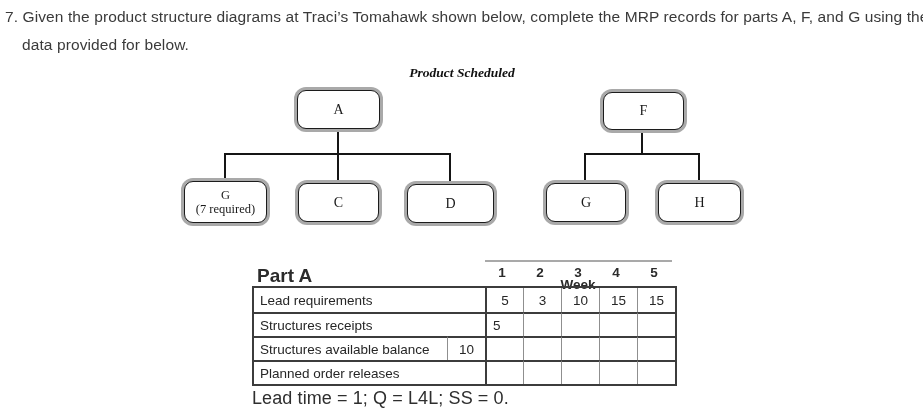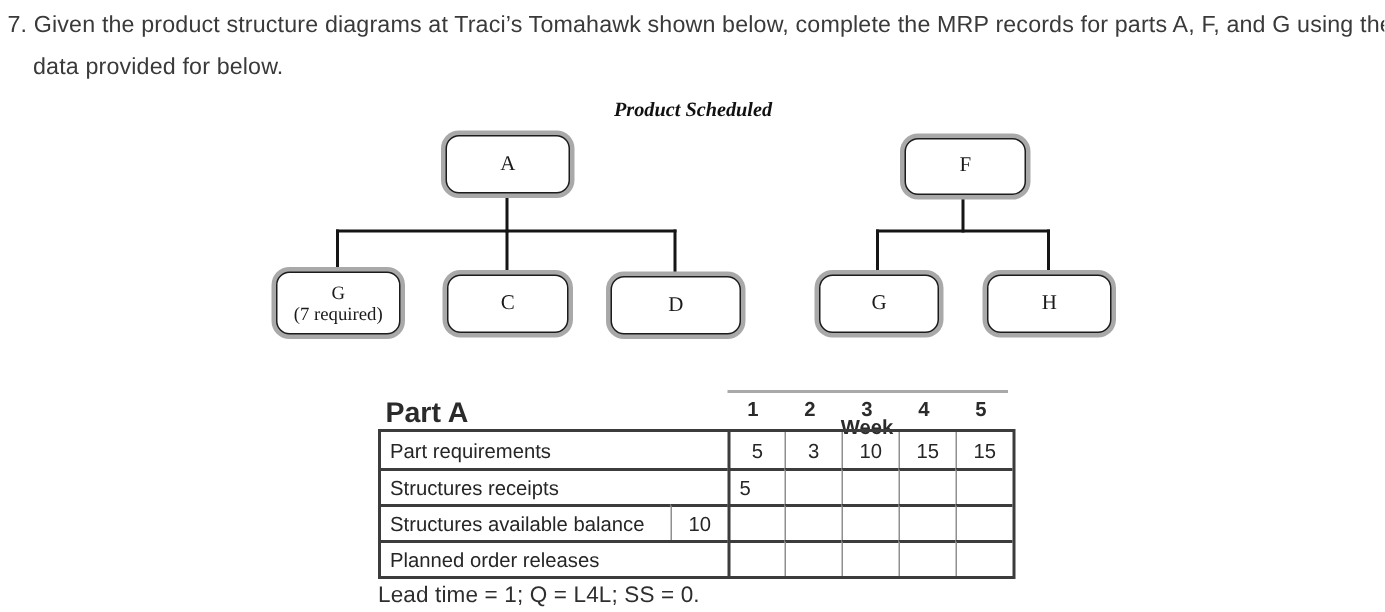--- a/index.html
+++ b/index.html
@@ -104,21 +104,21 @@
   }
   .c.rt0 { border-top: none; }
   .c.cl0 { border-left: none; }
   .c.dkl { border-left: 2px solid #3c3c3c; }
   .c.lab { justify-content: flex-start; padding-left: 6px; grid-column: span 2; }
   .c.lab1 { justify-content: flex-start; padding-left: 6px; }
   .c.leftval { justify-content: flex-start; padding-left: 6px; }
 
   .footnote {
     position: absolute; left: 252px; top: 388px;
-    font-size: 15px; color: #2e2e2e; letter-spacing: 0.1px;
+    font-size: 18px; color: #2e2e2e; letter-spacing: 0.1px;
   }
 </style>
 </head>
 <body>
 
 <div class="canvas">
 
   <div class="problem-line problem-line1">7. Given the product structure diagrams at Traci’s Tomahawk shown below, complete the MRP records for parts A, F, and G using the</div>
   <div class="problem-line problem-line2">data provided for below.</div>
 
@@ -164,21 +164,21 @@
     <div class="week-line"></div>
     <div class="part-label">Part A</div>
     <div class="wknum wk-0">1</div>
     <div class="wknum wk-1">2</div>
     <div class="wknum wk-2">3</div>
     <div class="wknum wk-3">4</div>
     <div class="wknum wk-4">5</div>
 
     <div class="grid">
 
-      <div class="c rt0 cl0 lab">Part requirements</div>
+      <div class="c rt0 cl0 lab">Lead requirements</div>
       <div class="c rt0 dkl">5</div>
       <div class="c rt0">3</div>
       <div class="c rt0">10</div>
       <div class="c rt0">15</div>
       <div class="c rt0">15</div>
 
       <div class="c cl0 lab">Structures receipts</div>
       <div class="c dkl leftval">5</div>
       <div class="c"></div>
       <div class="c"></div>

